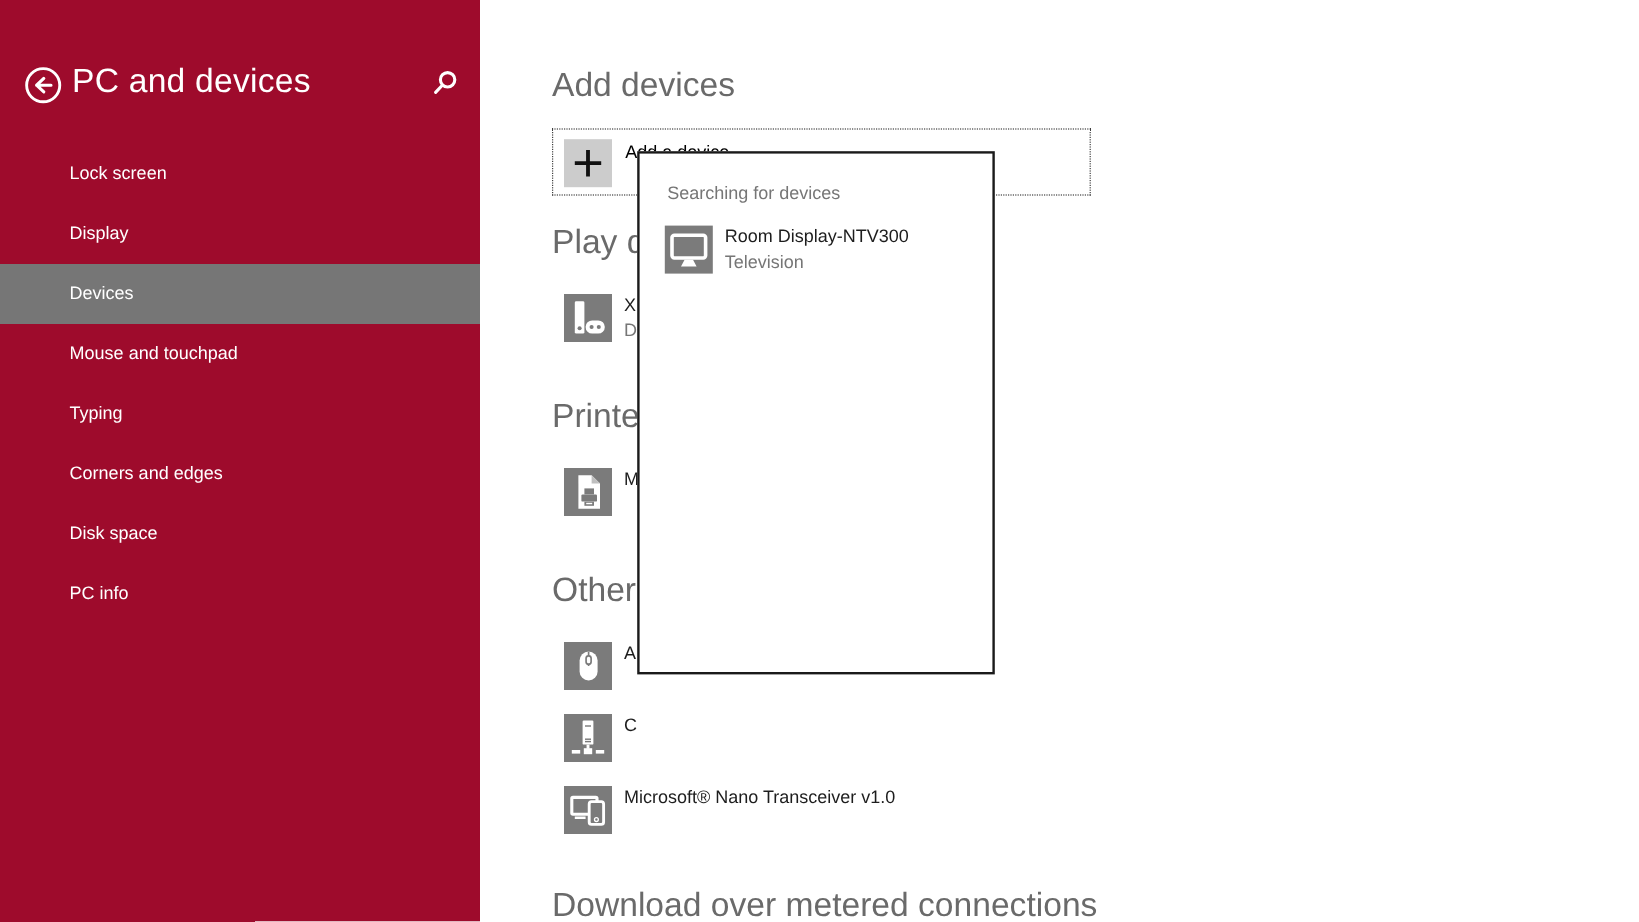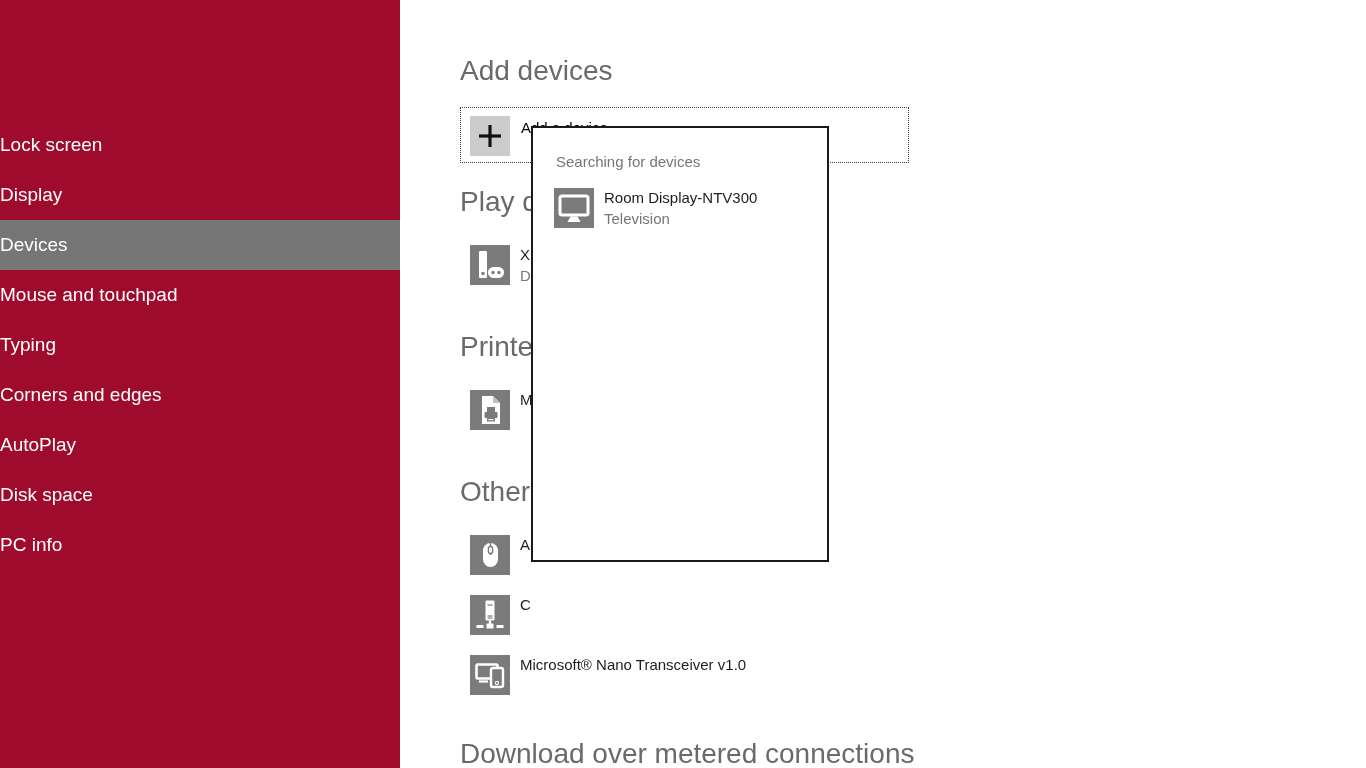--- a/index.html
+++ b/index.html
@@ -10,22 +10,22 @@
   
   .sidebar { position:absolute; left:0; top:0; width:400px; height:768px; background:#9E0B2C; }
   .sb-header { position:absolute; left:0; top:0; width:400px; height:110px; }
   .back-btn { position:absolute; left:20px; top:55px; width:32px; height:32px;
               background:transparent; border:none; cursor:pointer; padding:0; }
   .sb-title { position:absolute; left:60px; top:52px; font-size:28px; font-weight:300;
               color:#ffffff; letter-spacing:0.2px; white-space:nowrap; }
   .search-btn { position:absolute; left:358px; top:57px; width:26px; height:26px;
                 background:transparent; border:none; cursor:pointer; padding:0; }
   .nav { position:absolute; left:0; top:120px; width:400px; }
-  .nav-item { height:50px; line-height:50px; color:#ffffff;
-              font-size:19px; cursor:pointer; }
+  .nav-item { height:50px; line-height:50px; padding-left:58px; color:#ffffff;
+              font-size:15px; cursor:pointer; }
   .nav-item.selected { background:#767676; }
 
   
   .main { position:absolute; left:0; top:0; width:1204px; height:768px; z-index:1; }
   .h-section { position:absolute; font-size:28px; font-weight:300; color:#6A6A6A; white-space:nowrap; }
   .h-add      { left:460px; top:55px; }
   .h-play     { left:460px; top:186px; }
   .h-printers { left:460px; top:331px; }
   .h-other    { left:460px; top:476px;text-align:center; }
   .h-download { left:460px; top:738px; }
@@ -54,29 +54,47 @@
   .popup-dev-sub   { position:absolute; left:50px; top:22px; font-size:15px; color:#767676; white-space:nowrap; }
 
   svg { display:block; }
 </style>
 </head>
 <body>
 
 <div class="app">
 
   <aside class="sidebar">
+    <div class="sb-header">
+      <button class="back-btn">
+        <span>
+          <svg width="32" height="32" viewBox="0 0 32 32">
+            <circle cx="16" cy="16" r="13.8" fill="none" stroke="#ffffff" stroke-width="2.4"></circle>
+            <path d="M22.5 16 H10.5 M10.5 16 l6 -5.6 M10.5 16 l6 5.6" fill="none" stroke="#ffffff" stroke-width="2.6" stroke-linecap="round" stroke-linejoin="round"></path>
+          </svg>
+        </span>
+      </button>
+      <h1 class="sb-title">PC and devices</h1>
+      <button class="search-btn">
+        <span>
+          <svg width="26" height="26" viewBox="0 0 26 26">
+            <circle cx="15" cy="9.5" r="6" fill="none" stroke="#ffffff" stroke-width="2.6"></circle>
+            <line x1="10.6" y1="14" x2="5" y2="20" stroke="#ffffff" stroke-width="2.6" stroke-linecap="round"></line>
+          </svg>
+        </span>
+      </button>
+    </div>
 
     <nav class="nav">
       <div class="nav-item">Lock screen</div>
       <div class="nav-item">Display</div>
       <div class="nav-item selected">Devices</div>
       <div class="nav-item">Mouse and touchpad</div>
       <div class="nav-item">Typing</div>
       <div class="nav-item">Corners and edges</div>
-      <div class="nav-item">AutoPlay</div>
       <div class="nav-item">Disk space</div>
       <div class="nav-item">PC info</div>
     </nav>
   </aside>
 
   <main class="main">
     <h2 class="h-section h-add">Add devices</h2>
 
     <div class="add-device-box">
       <div class="plus-tile">

